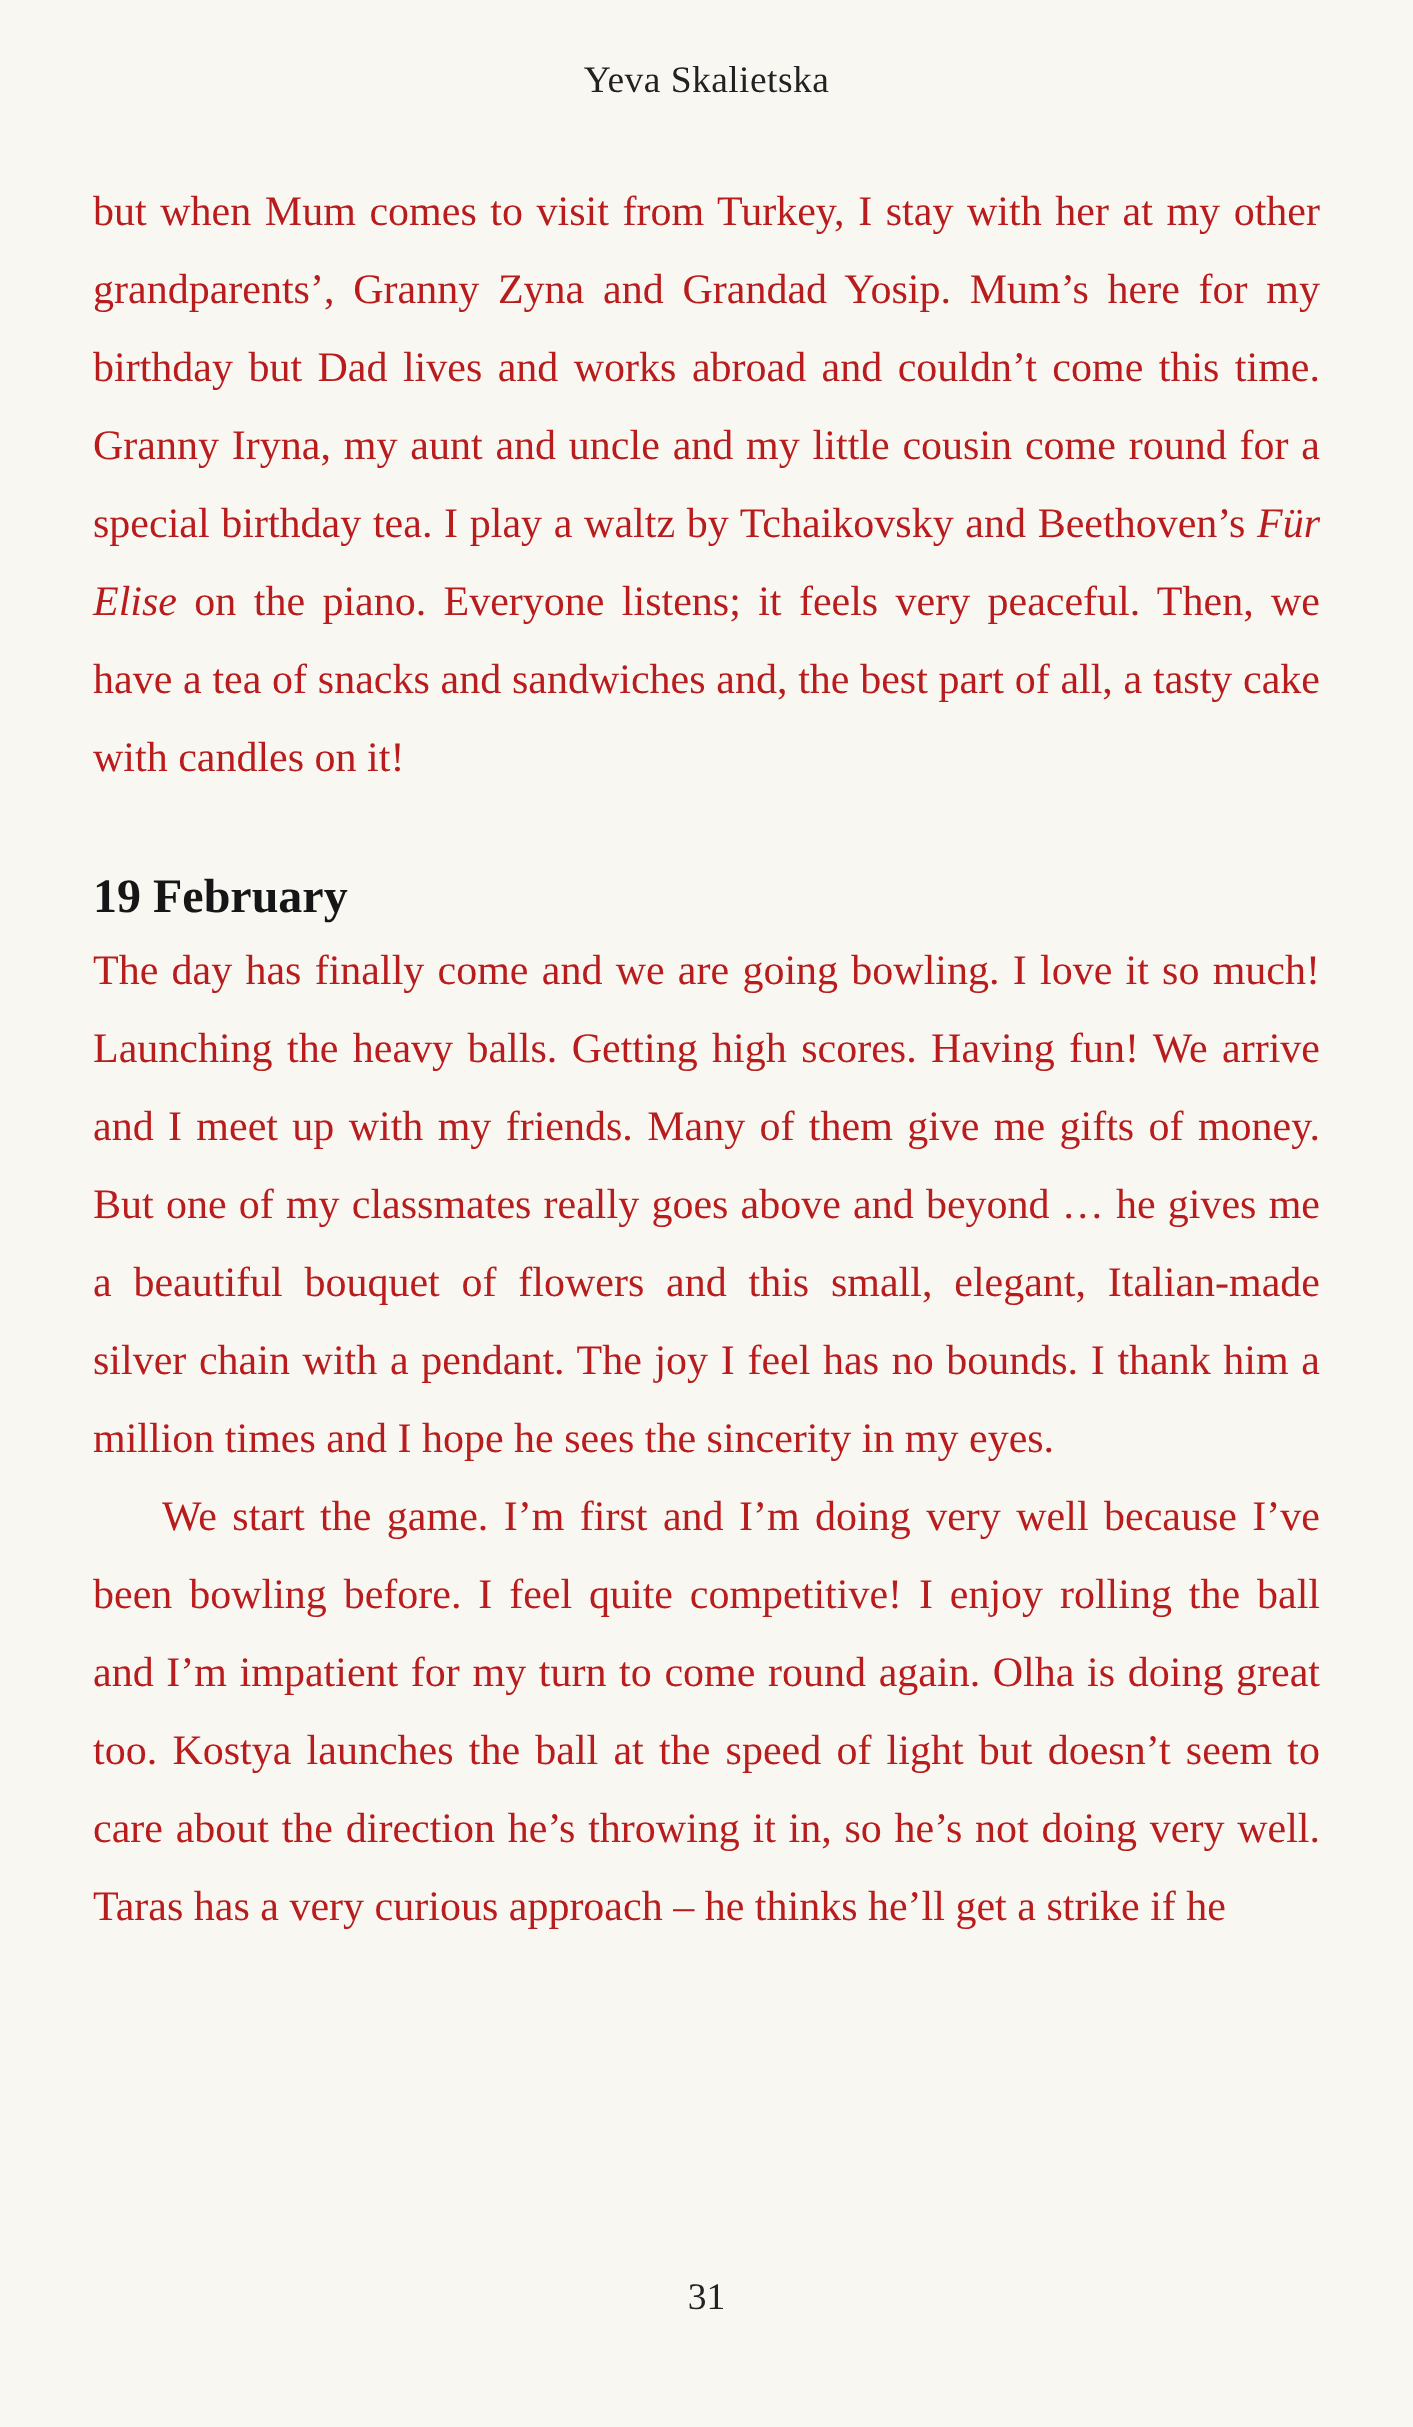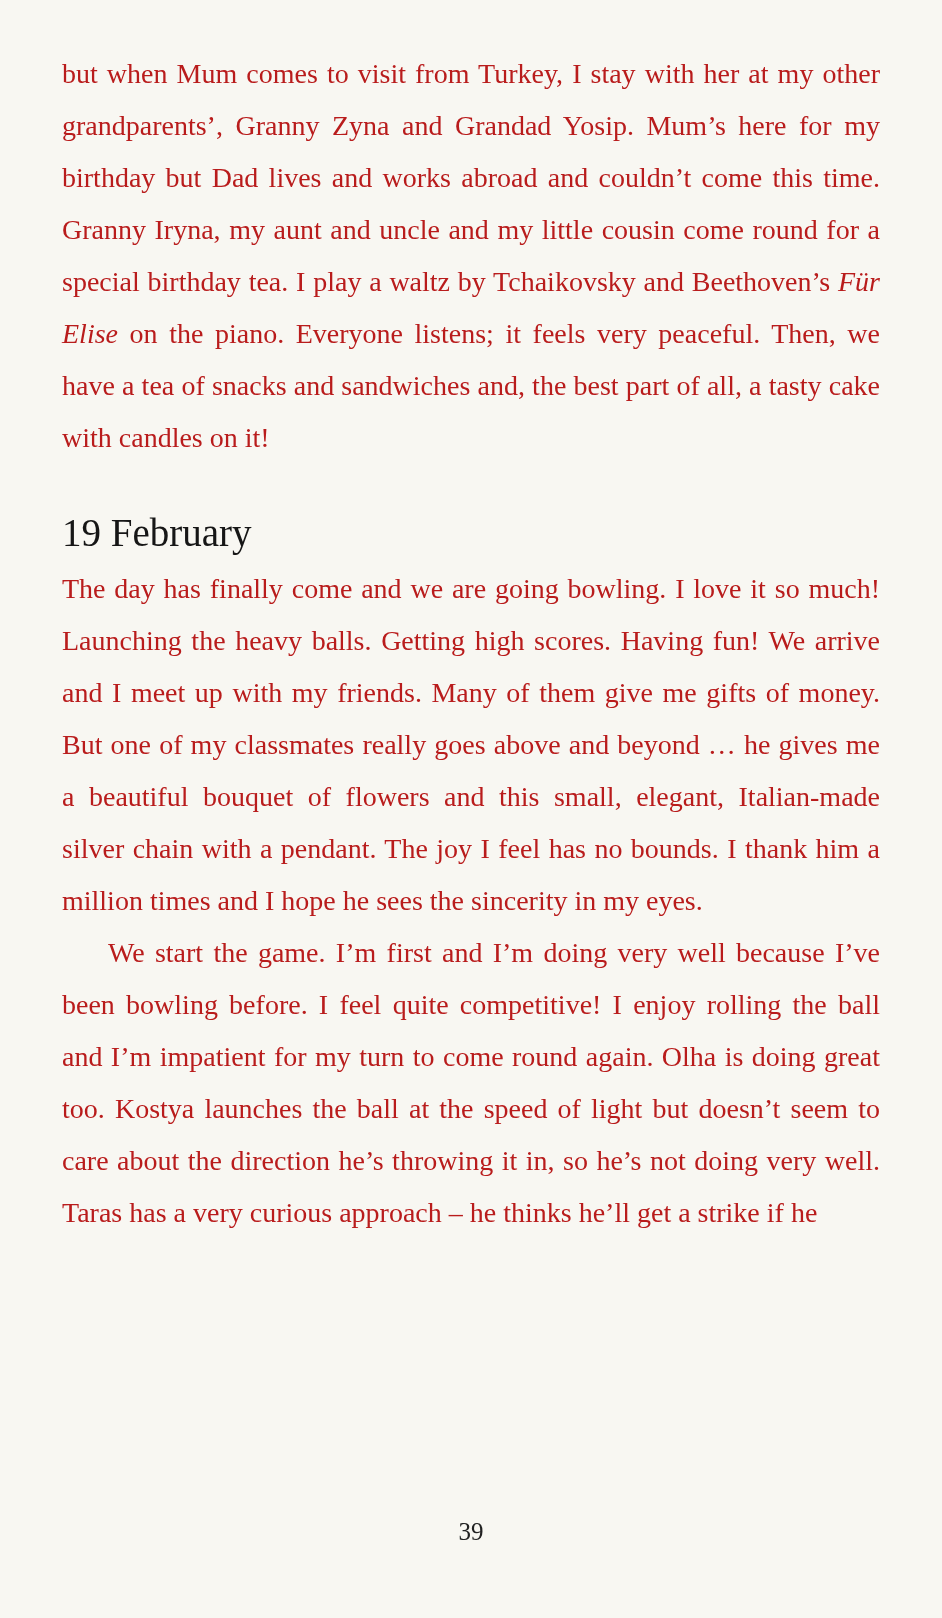--- a/index.html
+++ b/index.html
@@ -33,22 +33,22 @@
     color: #b91c1c;
   }
   .para {
     margin: 0;
   }
   .para + .para {
     margin-top: 0;
   }
   .section-heading {
     margin: 46px 62px 6px 62px;
-    font-size: 39px;
-    font-weight: normal;
+    font-size: 32px;
+    font-weight: bold;
     color: #161616;
     text-align: left;
     line-height: 1.2;
   }
   .indent-first {
     text-indent: 46px;
   }
   .italic {
     font-style: italic;
   }
@@ -60,27 +60,28 @@
     text-align: center;
     font-size: 25px;
     color: #222;
   }
 </style>
 </head>
 <body>
 
 <div class="page">
 
+  <div class="running-header">Yeva Skalietska</div>
 
   <div class="text-block">
     <p class="para"><span>but when Mum comes to visit from Turkey, I stay with her at my other grandparents’, Granny Zyna and Grandad Yosip. Mum’s here for my birthday but Dad lives and works abroad and couldn’t come this time. Granny Iryna, my aunt and uncle and my little cousin come round for a special birthday tea. I play a waltz by Tchaikovsky and Beethoven’s </span><span class="italic">Für Elise</span><span> on the piano. Everyone listens; it feels very peaceful. Then, we have a tea of snacks and sandwiches and, the best part of all, a tasty cake with candles on it!</span></p>
   </div>
 
   <h2 class="section-heading">19 February</h2>
 
   <div class="text-block" style="margin-top: 0;">
     <p class="para">The day has finally come and we are going bowling. I love it so much! Launching the heavy balls. Getting high scores. Having fun! We arrive and I meet up with my friends. Many of them give me gifts of money. But one of my classmates really goes above and beyond … he gives me a beautiful bouquet of flowers and this small, elegant, Italian-made silver chain with a pendant. The joy I feel has no bounds. I thank him a million times and I hope he sees the sincerity in my eyes.</p>
     <p class="para indent-first">We start the game. I’m first and I’m doing very well because I’ve been bowling before. I feel quite competitive! I enjoy rolling the ball and I’m impatient for my turn to come round again. Olha is doing great too. Kostya launches the ball at the speed of light but doesn’t seem to care about the direction he’s throwing it in, so he’s not doing very well. Taras has a very curious approach – he thinks he’ll get a strike if he</p>
   </div>
 
-  <div class="page-number">39</div>
+  <div class="page-number">31</div>
 
 </div>
 
 </body></html>

